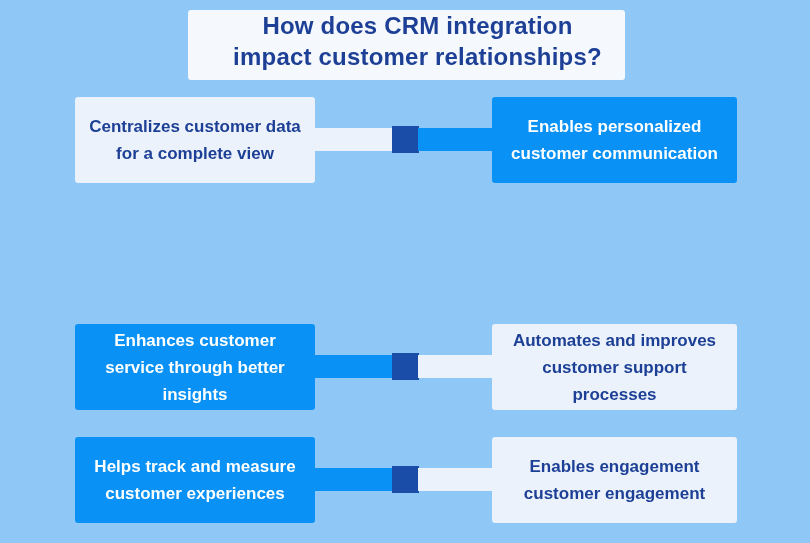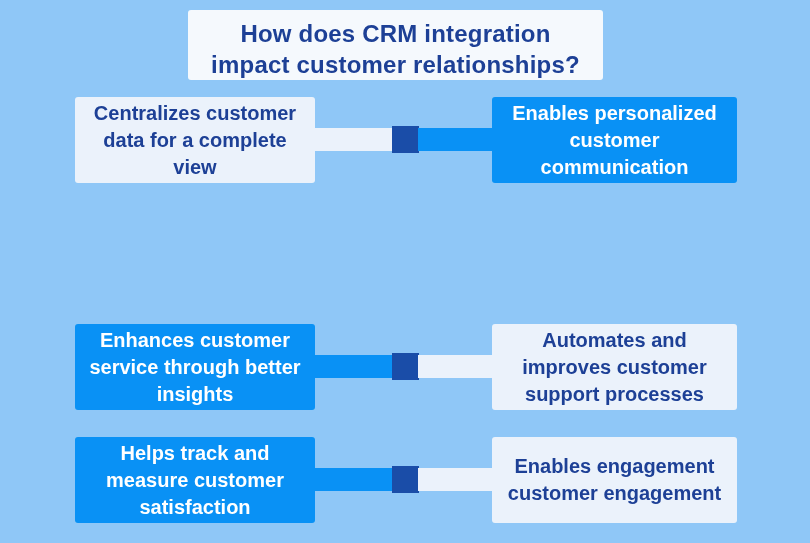--- a/index.html
+++ b/index.html
@@ -16,23 +16,24 @@
   }
   .title-box {
     position: absolute;
     left: 188px;
     top: 10px;
     width: 415px;
     height: 70px;
     background: var(--title-bg, #F5F9FD);
     border-radius: 3px;
     display: flex;
-    align-items: flex-end;
+    align-items: flex-start;
     justify-content: center;
     text-align: center;
+    padding-left: 22px;
   }
   .title-box h1 {
     margin: 0;
     padding: 0 14px;
     font-size: 24px;
     line-height: 31px;
     font-weight: bold;
     color: var(--navy-text, #1D4096);
     letter-spacing: 0.2px;
   }
@@ -45,21 +46,21 @@
   .box {
     position: absolute;
     top: 0;
     height: 86px;
     border-radius: 3px;
     display: flex;
     align-items: center;
     justify-content: center;
     text-align: center;
     font-weight: bold;
-    font-size: 20px;
+    font-size: 17px;
     line-height: 27px;
     padding: 0 10px;
     box-sizing: border-box;
   }
   .box.left  { left: 75px;  width: 240px; }
   .box.right { left: 492px; width: 245px; }
   .box[data-variant="light"] { background: var(--light-box, #EBF2FB); color: var(--navy-text, #1D4096); }
   .box[data-variant="blue"]  { background: var(--blue-box, #0991F5);  color: var(--white-text, #FFFFFF); justify-content: flex-end; }
   .bar {
     position: absolute;
@@ -108,21 +109,21 @@
     <div class="bar bar-left" data-variant="blue"></div>
     <div class="square"></div>
     <div class="bar bar-right" data-variant="light"></div>
     <div class="box right" data-variant="light">
       <span>Automates and improves customer support processes</span>
     </div>
   </div>
 
   <div class="row" style="top:437px">
     <div class="box left" data-variant="blue">
-      <span>Helps track and measure customer satisfaction</span>
+      <span>Helps track and measure customer experiences</span>
     </div>
     <div class="bar bar-left" data-variant="blue"></div>
     <div class="square"></div>
     <div class="bar bar-right" data-variant="light"></div>
     <div class="box right" data-variant="light">
       <span>Enables engagement customer engagement</span>
     </div>
   </div>
 
 </div>

